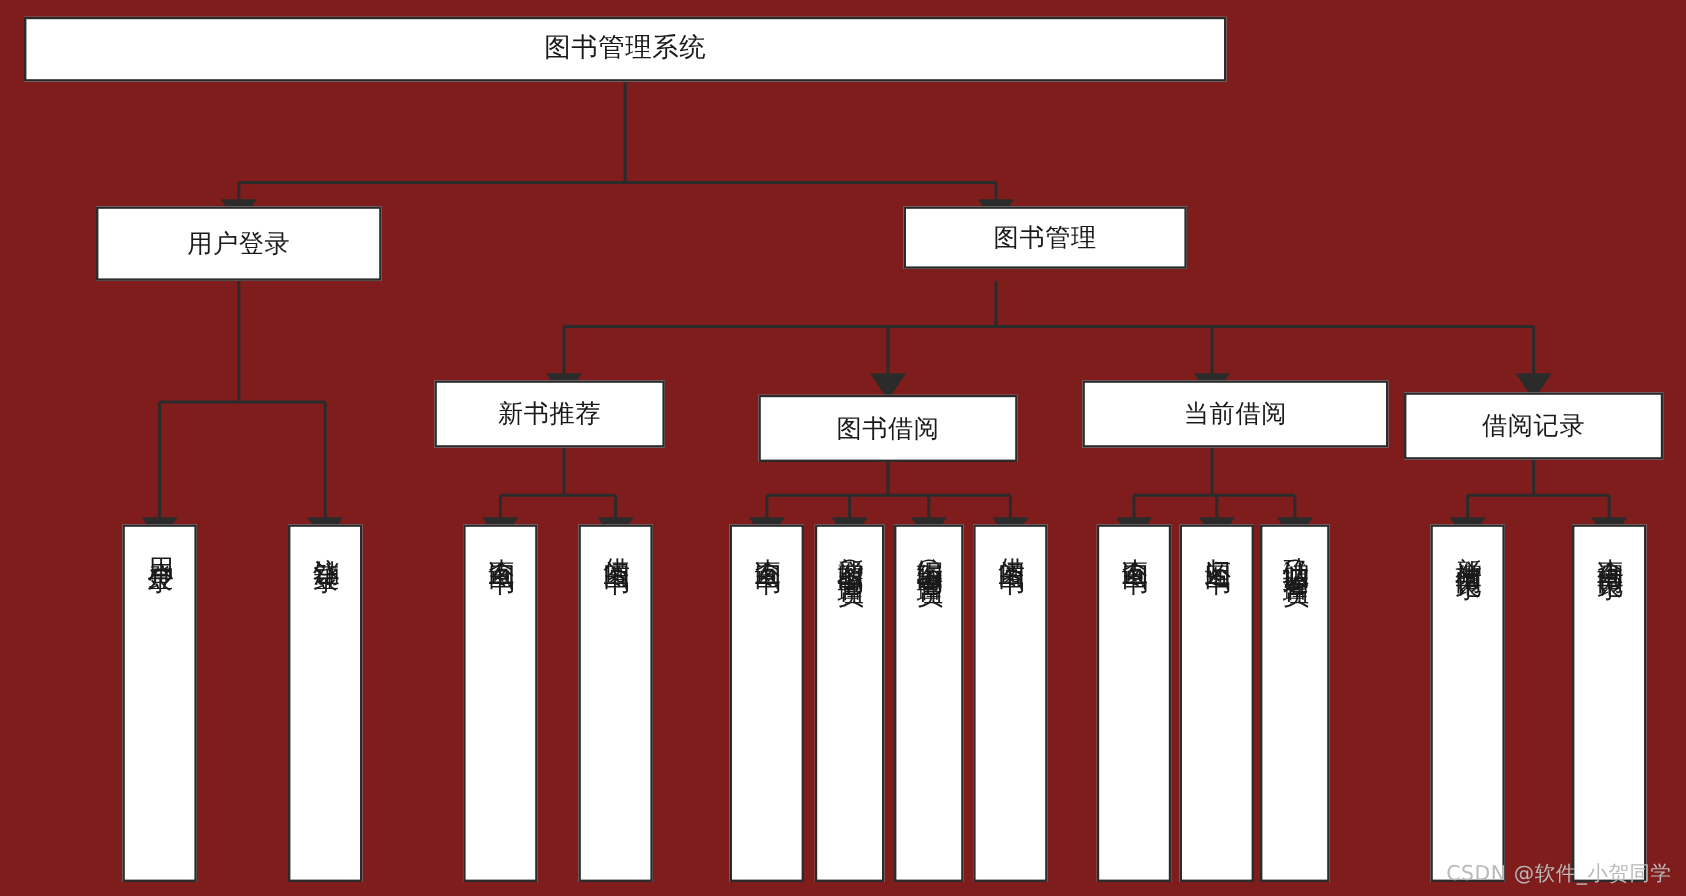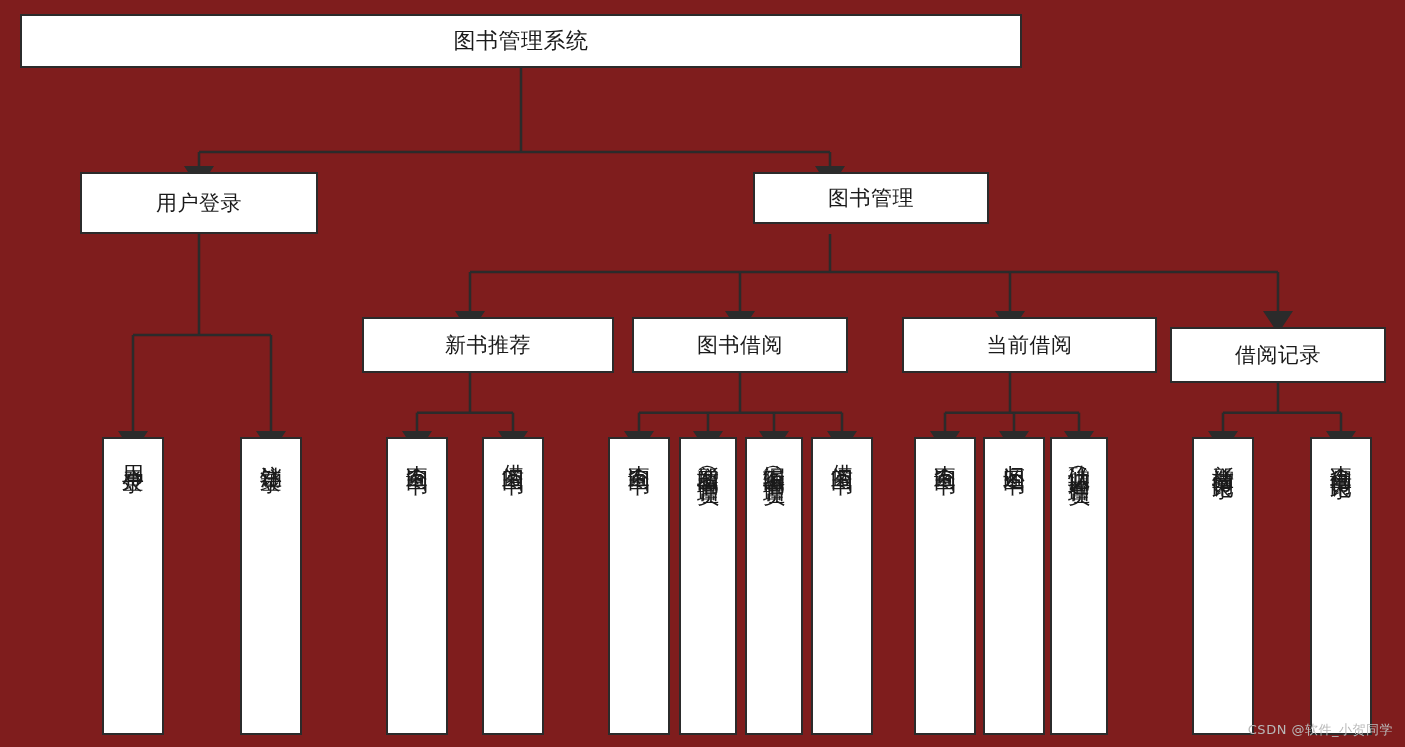--- a/index.html
+++ b/index.html
@@ -55,21 +55,21 @@
     letter-spacing: 3px;
     line-height: 1;
   }
   .node.root .label {
     font-size: 22px;
   }
   .watermark {
     position: absolute;
     right: 12px;
     bottom: 8px;
-    font-size: 13px;
+    font-size: 17px;
     color: #b9b9b9;
     z-index: 8;
     white-space: nowrap;
     letter-spacing: 0.5px;
   }
 </style>
 </head>
 <body>
 
 <div id="diagram-root">
@@ -123,24 +123,24 @@
 
   <div id="level1-nodes">
       <div class="node horiz" style="left: 80px; top: 172px; width: 238px; height: 62px;">
         <span class="label">用户登录</span>
       </div>
       <div class="node horiz" style="left: 724px; top: 172px; width: 236px; height: 52px; margin-left: 29px;">
         <span class="label">图书管理</span>
       </div>
     </div>
   <div id="level2-nodes">
-      <div class="node horiz" style="left: 362px; top: 317px; width: 252px; height: 56px;">
+      <div class="node horiz" style="left: 362px; top: 317px; width: 192px; height: 56px;">
         <span class="label">新书推荐</span>
       </div>
-      <div class="node horiz" style="left: 632px; top: 317px; width: 216px; height: 56px;">
+      <div class="node horiz" style="left: 632px; top: 329px; width: 216px; height: 56px;">
         <span class="label">图书借阅</span>
       </div>
       <div class="node horiz" style="left: 902px; top: 317px; width: 255px; height: 56px;">
         <span class="label">当前借阅</span>
       </div>
       <div class="node horiz" style="left: 1170px; top: 327px; width: 216px; height: 56px;">
         <span class="label">借阅记录</span>
       </div>
     </div>
   <div id="leaf-nodes">

